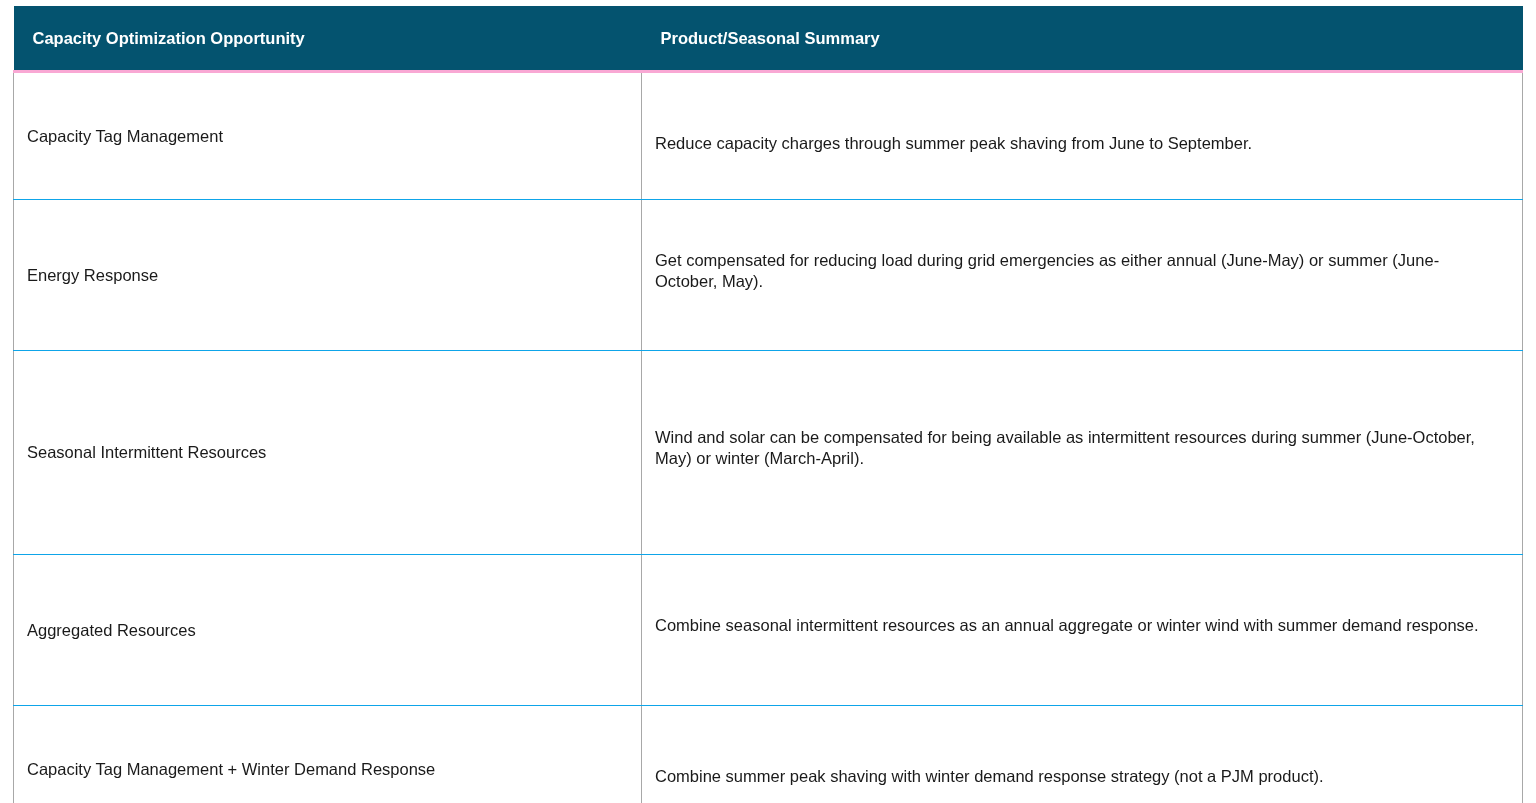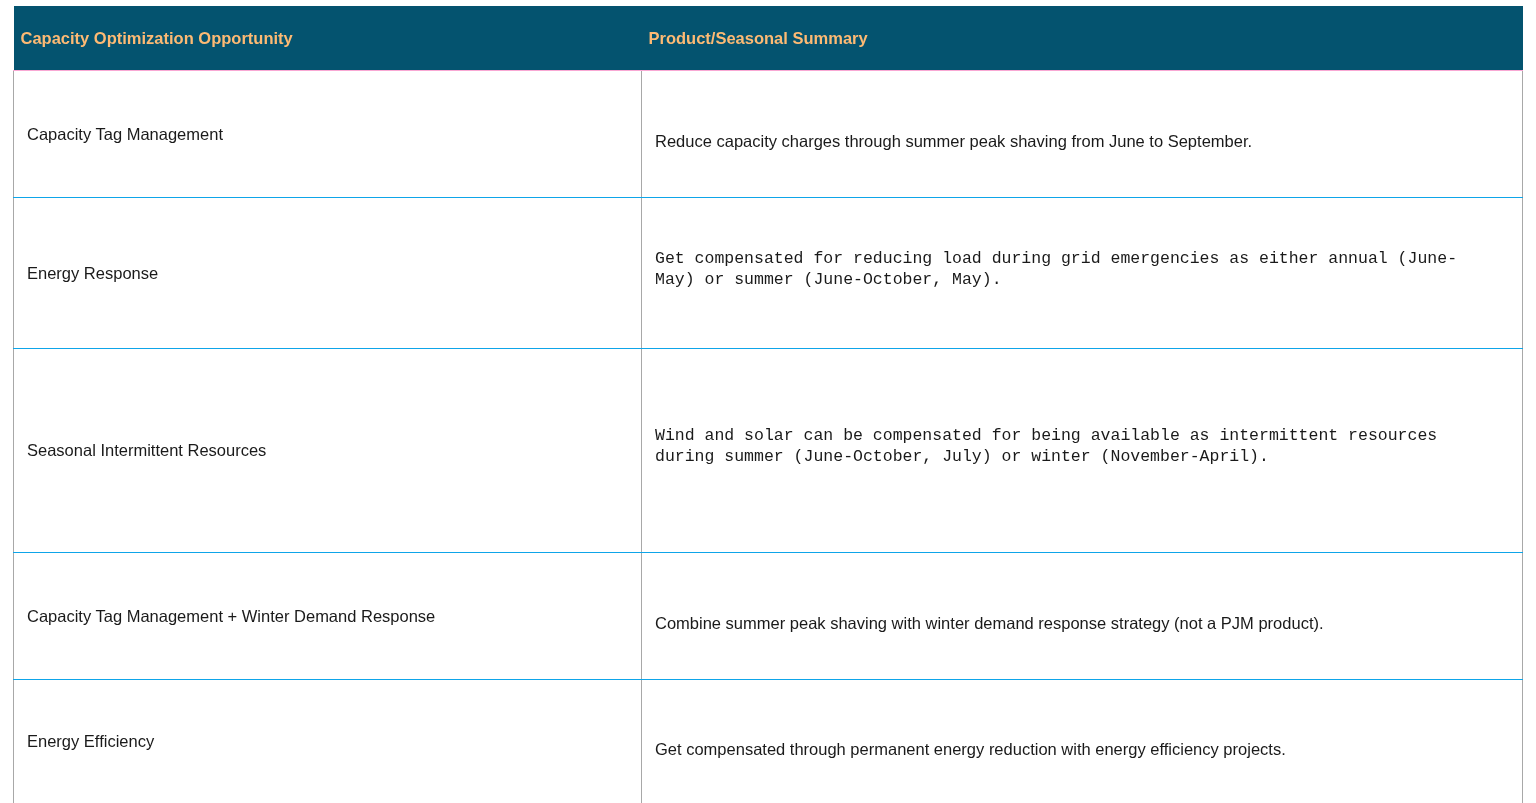--- a/index.html
+++ b/index.html
@@ -1,27 +1,27 @@
 <!DOCTYPE html>
 <html><head>
 <meta charset="utf-8">
 <style>
   html, body { margin: 0; padding: 0; background: #ffffff; }
   body { width: 1536px; height: 803px; position: relative; overflow: hidden;
          font-family: "Liberation Sans", sans-serif; color: #1a1a1a; }
   .tbl { position: absolute; left: 13px; top: 6px; width: 1509px; border-collapse: collapse; table-layout: fixed; }
-  .tbl th { background: #04536f; color: #fdba74; font-weight: bold; font-size: 16.5px; text-align: left;
-            height: 64px; padding: 0 0 0 7px; border-bottom: 1px solid #f9a8d4; vertical-align: middle; }
+  .tbl th { background: #04536f; color: #ffffff; font-weight: bold; font-size: 16.5px; text-align: left;
+            height: 64px; padding: 0 0 0 19px; border-bottom: 3px solid #f9a8d4; vertical-align: middle; }
   .tbl td { font-size: 16.5px; line-height: 21px; padding: 0 40px 0 13px; vertical-align: middle;
             border-bottom: 1px solid #0ea5e9; border-left: 1px solid #a8a8a8; border-right: 1px solid #a8a8a8; }
   .tbl td.c1 { border-right: 1px solid #a8a8a8; }
   .r1 td { height: 111px; } .r2 td { height: 111px; } .r3 td { height: 164px; }
   .r4 td { height: 111px; } .r5 td { height: 111px; } .r6 td { height: 108px; }
   .tbl td.c2 { padding-top: 15px; margin-top: 31px; }
-  .r2 td.c2, .r3 td.c2, .r4 td.c2 { padding-bottom: 24px; font-family: Liberation Mono, monospace; }
+  .r2 td.c2, .r3 td.c2, .r4 td.c2 { padding-bottom: 24px; }
   col.a { width: 628px; } col.b { width: 881px; }
 </style>
 </head>
 <body>
 
 <table class="tbl">
   <colgroup>
       <col class="a">
       <col class="b">
     </colgroup>
@@ -35,21 +35,25 @@
     <tr class="r1">
       <td class="c1">Capacity Tag Management</td>
       <td class="c2">Reduce capacity charges through summer peak shaving from June to September.</td>
     </tr>
     <tr class="r2">
       <td class="c1">Energy Response</td>
       <td class="c2">Get compensated for reducing load during grid emergencies as either annual (June-May) or summer (June-October, May).</td>
     </tr>
     <tr class="r3">
       <td class="c1">Seasonal Intermittent Resources</td>
-      <td class="c2">Wind and solar can be compensated for being available as intermittent resources during summer (June-October, July) or winter (November-April).</td>
+      <td class="c2">Wind and solar can be compensated for being available as intermittent resources during summer (June-October, May) or winter (March-April).</td>
+    </tr>
+    <tr class="r4">
+      <td class="c1">Aggregated Resources</td>
+      <td class="c2">Combine seasonal intermittent resources as an annual aggregate or winter wind with summer demand response.</td>
     </tr>
     <tr class="r5">
       <td class="c1">Capacity Tag Management + Winter Demand Response</td>
       <td class="c2">Combine summer peak shaving with winter demand response strategy (not a PJM product).</td>
     </tr>
     <tr class="r6">
       <td class="c1">Energy Efficiency</td>
       <td class="c2">Get compensated through permanent energy reduction with energy efficiency projects.</td>
     </tr>
   </tbody>

